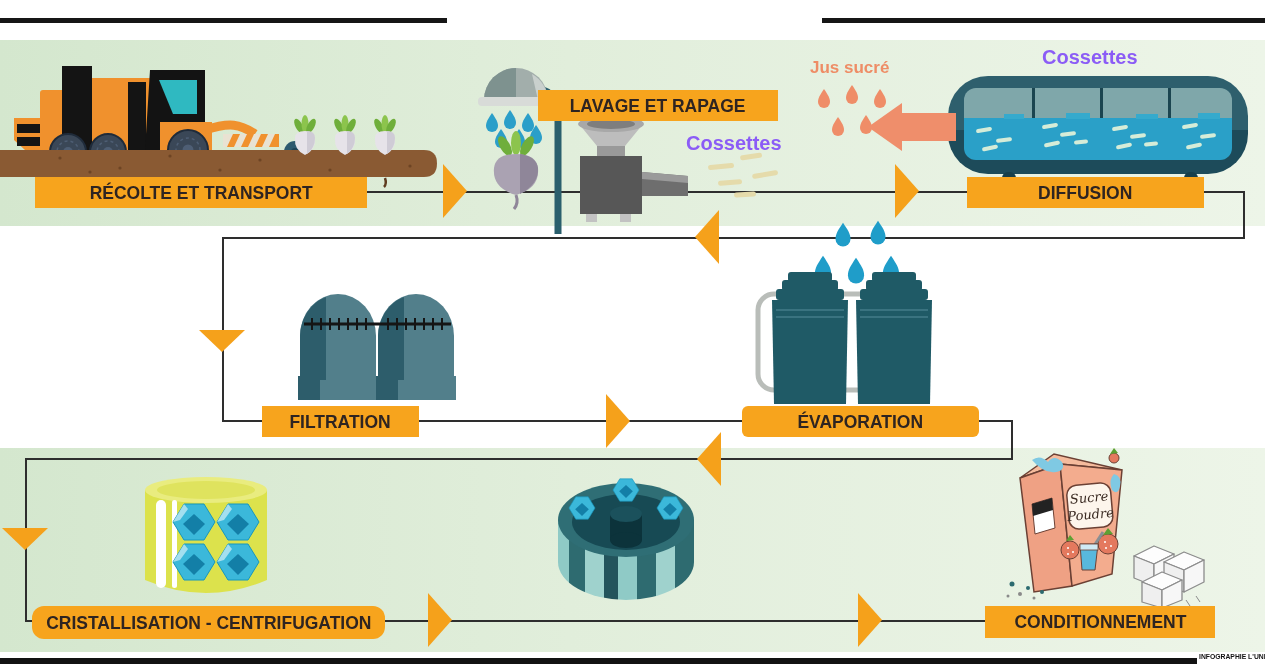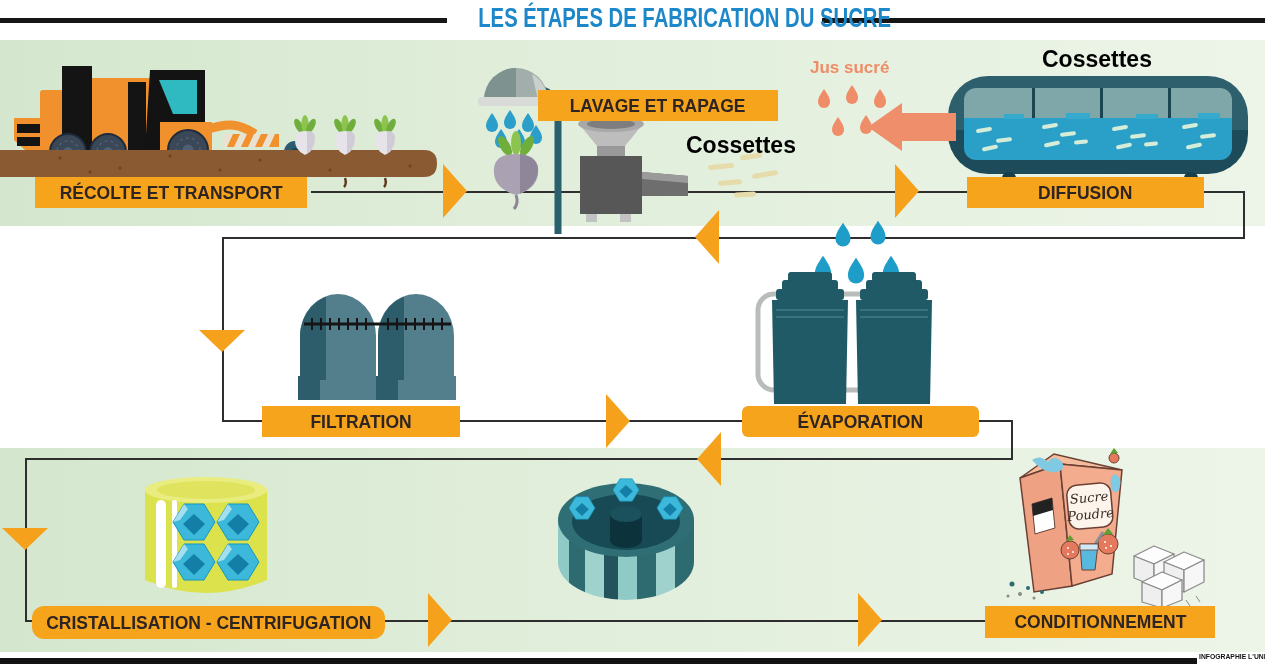--- a/index.html
+++ b/index.html
@@ -15,39 +15,38 @@
   .stage-label{position:absolute;background:#f7a41d;color:#2e2421;font-weight:bold;
                display:flex;align-items:center;justify-content:center;font-size:19px;z-index:5;}
   .stage-label span{display:inline-block;transform:scaleX(0.92);white-space:nowrap;}
   .arrow-right{position:absolute;width:0;height:0;border-top:27px solid transparent;
                border-bottom:27px solid transparent;border-left:24px solid #f5a11b;z-index:4;}
   .arrow-left{position:absolute;width:0;height:0;border-top:27px solid transparent;
               border-bottom:27px solid transparent;border-right:24px solid #f5a11b;z-index:4;}
   .arrow-down{position:absolute;width:0;height:0;border-left:23px solid transparent;
               border-right:23px solid transparent;border-top:22px solid #f5a11b;z-index:4;}
   .annot{position:absolute;font-weight:bold;white-space:nowrap;z-index:4;}
-  .annot-tan{color:#000000;font-size:23px;}
+  .annot-tan{color:#8b5cf6;font-size:20px;}
   .annot-salmon{color:#ee8d66;font-size:17px;}
   .salmon-head{position:absolute;width:0;height:0;border-top:24px solid transparent;
                border-bottom:24px solid transparent;border-right:34px solid #ef8e6b;z-index:3;}
   .salmon-body{position:absolute;background:#ef8e6b;z-index:3;}
   .footer-bar{position:absolute;left:0;top:658px;width:1197px;height:6px;background:#121212;}
   .credit{position:absolute;left:1199px;top:652px;width:66px;font-size:8px;font-weight:bold;
           color:#121212;transform:scaleX(0.85);transform-origin:left center;white-space:nowrap;}
   svg{position:absolute;z-index:2;overflow:visible;}
   .lines{z-index:1;}
 </style>
 </head>
 <body>
 
 <div class="canvas">
 
   <div class="title-rule" style="left:0;width:447px;"></div>
   <div class="title-rule" style="left:822px;width:443px;"></div>
-  <h1 class="page-title"><span>LES ÉTAPES DE FABRICATION DU SUCRE</span></h1>
 
   <div class="band" style="top:40px;height:186px;"></div>
   <div class="band" style="top:448px;height:204px;"></div>
 
   <div class="lines" style="position:absolute;inset:0;">
     <div class="hline" style="left:311px;top:191px;width:934px;"></div>
     <div class="vline" style="left:1243px;top:192px;height:46px;"></div>
     <div class="hline" style="left:222px;top:237px;width:1023px;"></div>
     <div class="vline" style="left:222px;top:237px;height:185px;"></div>
     <div class="hline" style="left:222px;top:420px;width:791px;"></div>
@@ -63,30 +62,30 @@
   <div class="arrow-down" style="left:199px;top:330px;"></div>
   <div class="arrow-right" style="left:606px;top:394px;"></div>
   <div class="arrow-left" style="left:697px;top:432px;"></div>
   <div class="arrow-down" style="left:2px;top:528px;"></div>
   <div class="arrow-right" style="left:428px;top:593px;"></div>
   <div class="arrow-right" style="left:858px;top:593px;"></div>
 
   <div class="salmon-head" style="left:868px;top:103px;"></div>
   <div class="salmon-body" style="left:900px;top:113px;width:56px;height:28px;"></div>
 
-  <div class="stage-label" style="left:35px;top:177px;width:272px;height:31px;">
+  <div class="stage-label" style="left:35px;top:177px;width:332px;height:31px;">
       <span>RÉCOLTE ET TRANSPORT</span>
     </div>
   <div class="stage-label" style="left:967px;top:177px;width:237px;height:31px;">
       <span>DIFFUSION</span>
     </div>
   <div class="stage-label" style="left:538px;top:90px;width:240px;height:31px;">
       <span>LAVAGE ET RAPAGE</span>
     </div>
-  <div class="stage-label" style="left:262px;top:406px;width:198px;height:31px;">
+  <div class="stage-label" style="left:262px;top:406px;width:157px;height:31px;">
       <span>FILTRATION</span>
     </div>
   <div class="stage-label" style="left:742px;top:406px;width:237px;height:31px;border-radius:6px;">
       <span>ÉVAPORATION</span>
     </div>
   <div class="stage-label" style="left:32px;top:606px;width:353px;height:33px;border-radius:12px;">
       <span>CRISTALLISATION - CENTRIFUGATION</span>
     </div>
   <div class="stage-label" style="left:985px;top:606px;width:230px;height:32px;">
       <span>CONDITIONNEMENT</span>

